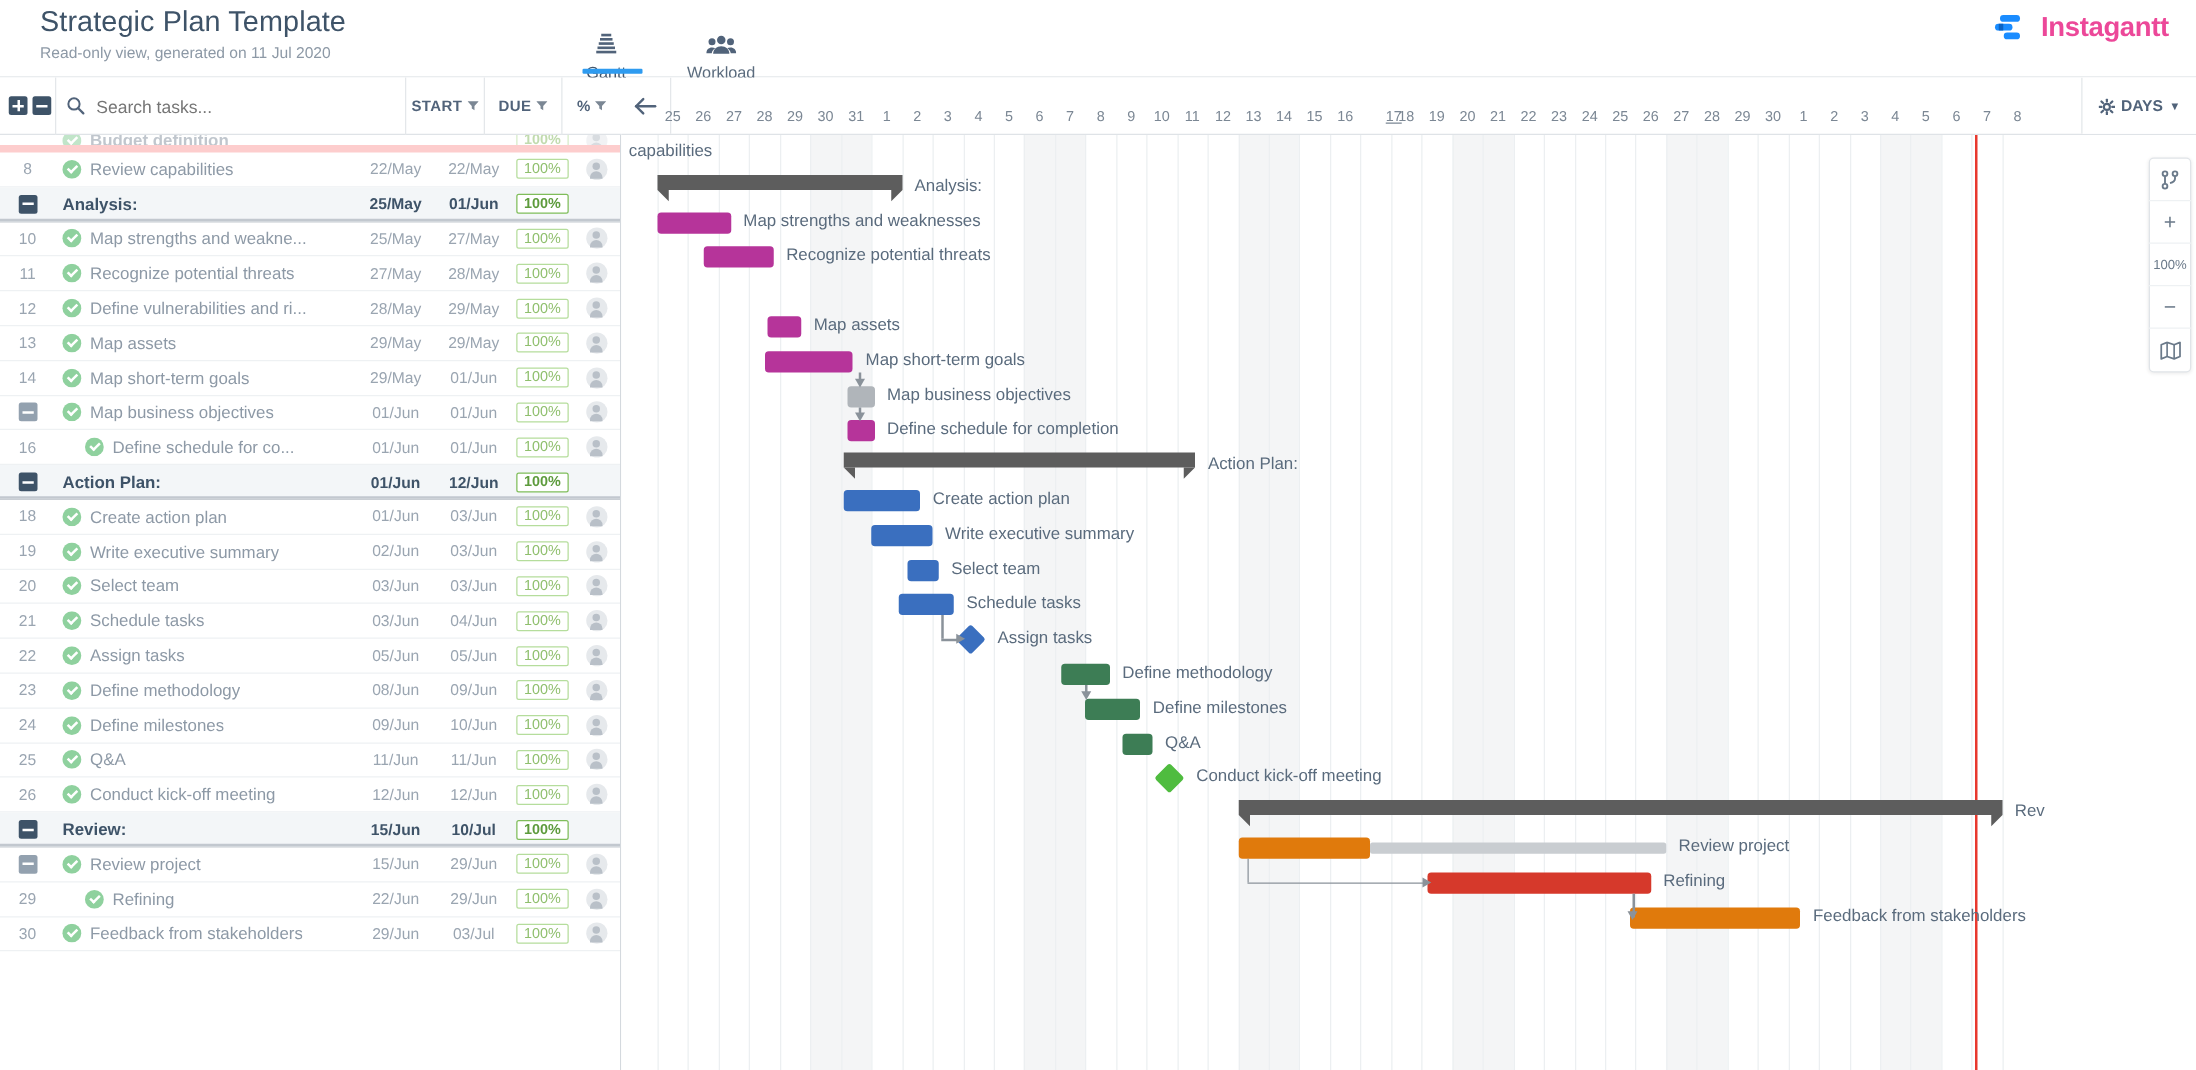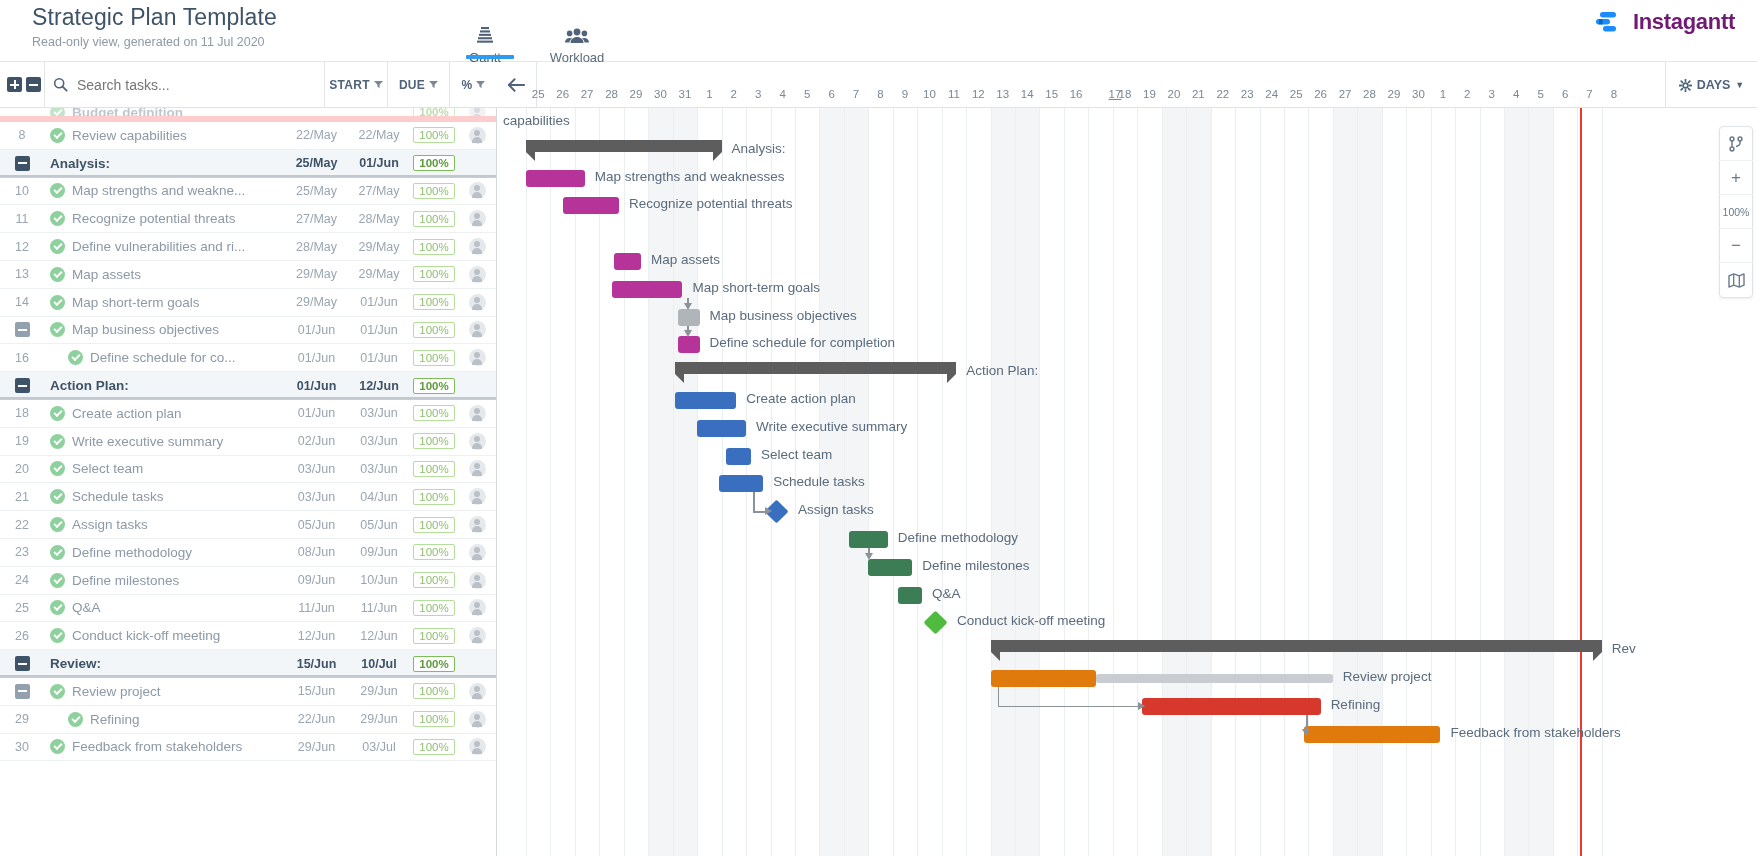--- a/index.html
+++ b/index.html
@@ -30,21 +30,21 @@
   .tab { width: 60px; text-align: center; cursor: pointer; }
   .tab-ico { height: 26px; display: flex; align-items: flex-end; justify-content: center; }
   .tab-label { font-size: 13px; color: #5a6b7d; margin-top: 4px; }
   .tab.active .tab-label { color: #44566b; }
   .tab-underline {
     position: absolute; left: 466px; top: 55px; width: 48px; height: 4px;
     background: #2e9bf0; border-radius: 1px;
   }
 
   .brand { position: absolute; right: 22px; top: 9px; display: flex; align-items: center; gap: 10px; }
-  .brand-name { font-size: 22px; font-weight: bold; color: #701a75; letter-spacing: -.3px; }
+  .brand-name { font-size: 22px; font-weight: bold; color: #ec4899; letter-spacing: -.3px; }
 
   
   .grid-head {
     position: absolute; left: 0; top: 62px; width: 497px; height: 46px;
     background: #fff; border-bottom: 1px solid #dfe3e7; display: flex; align-items: center;
   }
   .expand-btns { width: 44px; display: flex; gap: 4px; padding-left: 7px; }
   .sq { width: 15px; height: 15px; background: #3e5368; border-radius: 2px;
         position: relative; cursor: pointer; }
   .sq::before { content:""; position:absolute; left:3px; top:6.5px; width:9px; height:2px; background:#fff; }

